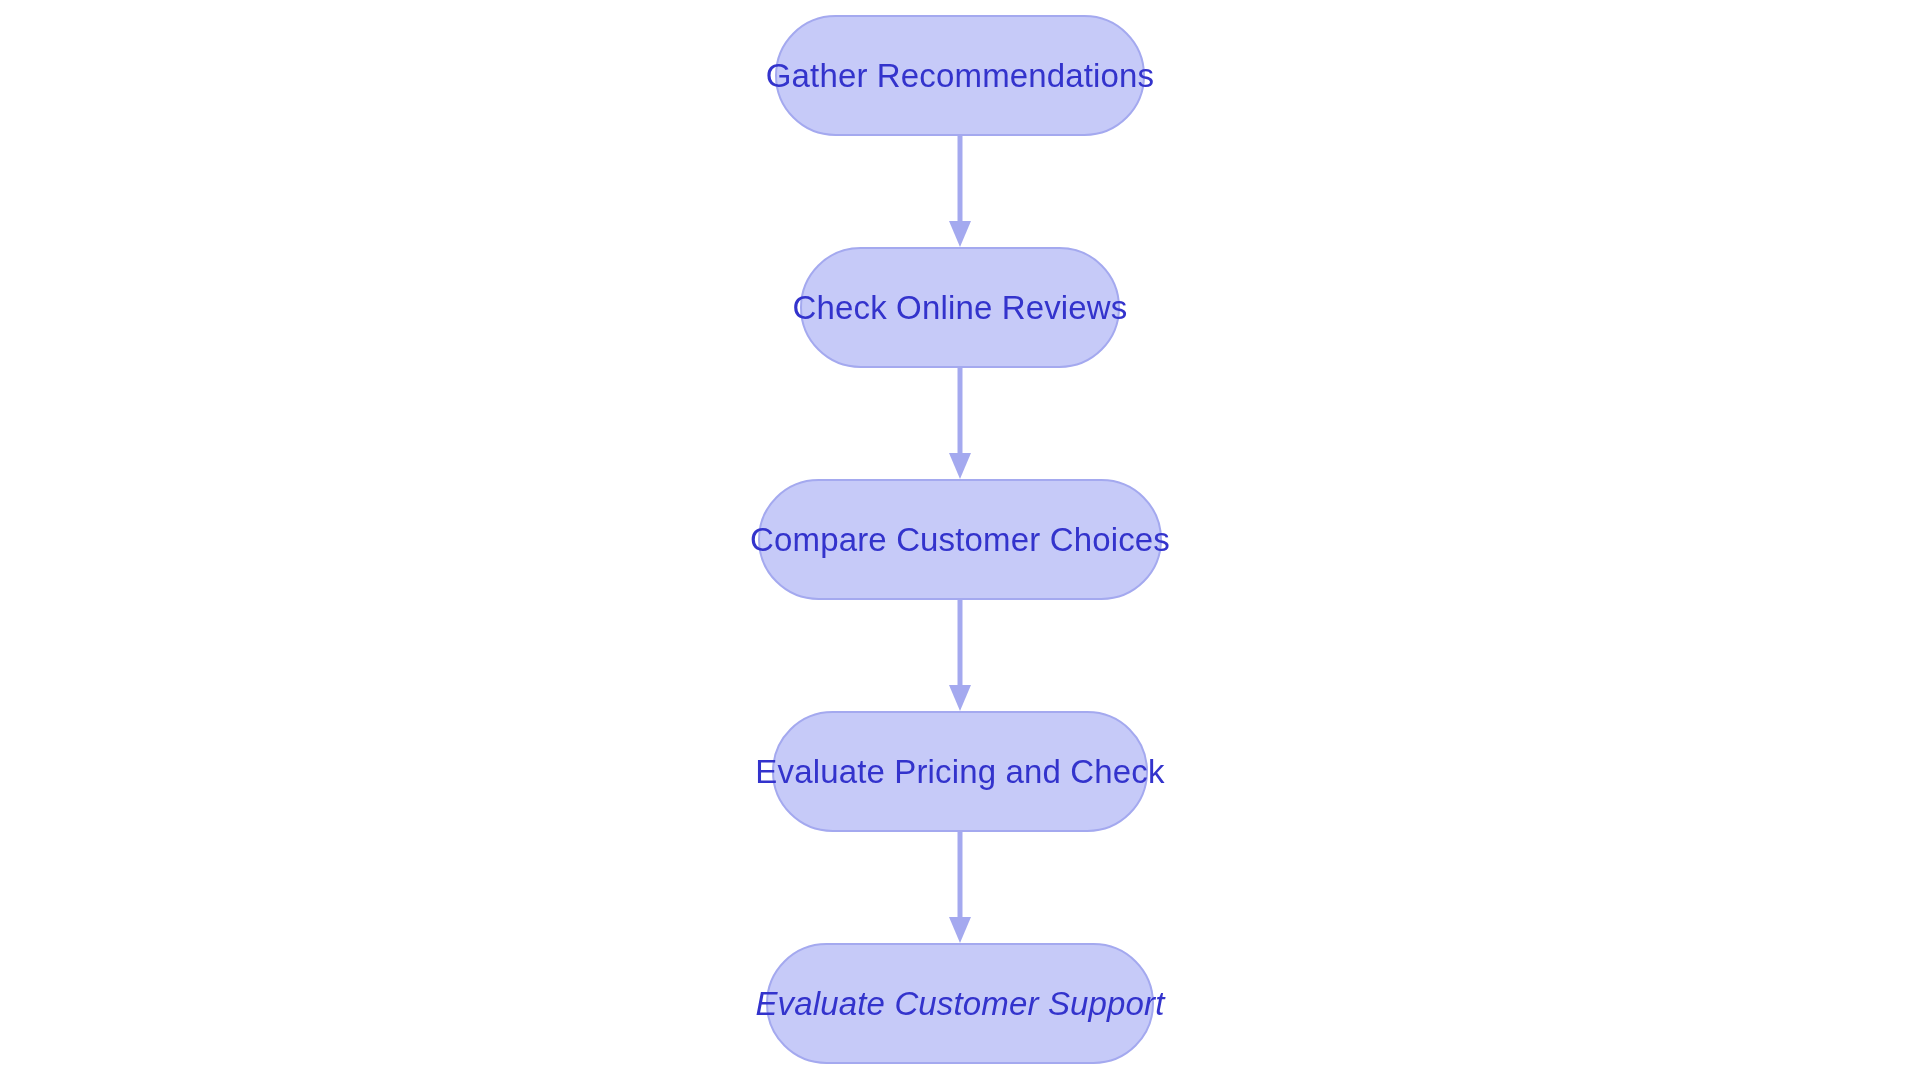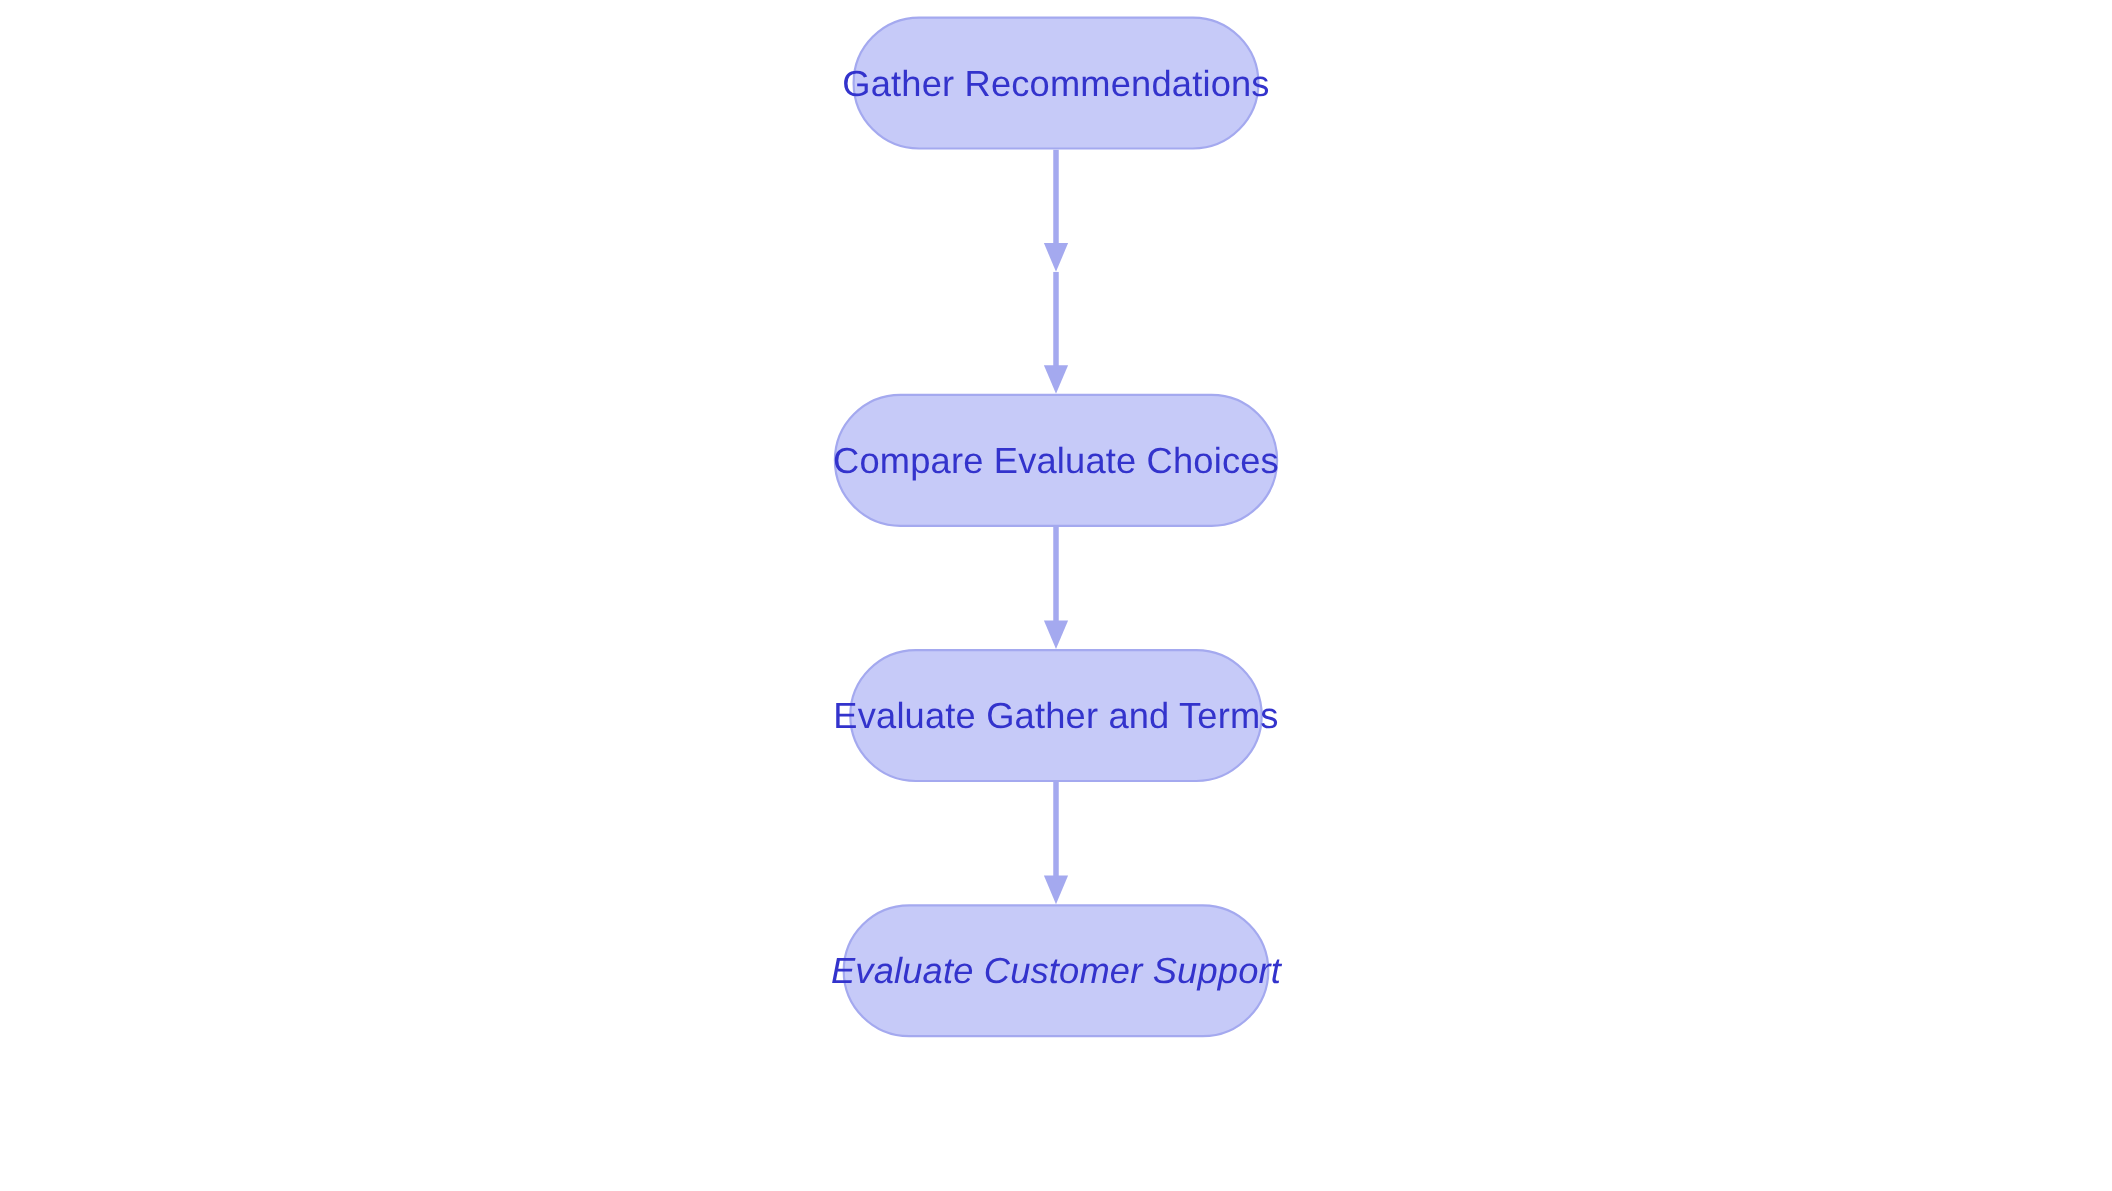--- a/index.html
+++ b/index.html
@@ -80,37 +80,40 @@
 
     <div class="flow-node node-w-0">
       <span class="flow-node-label">Gather Recommendations</span>
     </div>
 
     <svg class="flow-connector" viewBox="0 0 60 111">
       <line x1="30" y1="0" x2="30" y2="86" stroke="#a4a9ef" stroke-width="5"></line>
       <polygon points="19,85 41,85 30,111" fill="#a4a9ef"></polygon>
     </svg>
 
+    <div class="flow-node node-w-1">
+      <span class="flow-node-label">Check Online Reviews</span>
+    </div>
 
     <svg class="flow-connector" viewBox="0 0 60 111">
       <line x1="30" y1="0" x2="30" y2="86" stroke="#a4a9ef" stroke-width="5"></line>
       <polygon points="19,85 41,85 30,111" fill="#a4a9ef"></polygon>
     </svg>
 
     <div class="flow-node node-w-2">
-      <span class="flow-node-label">Compare Evaluate Choices</span>
+      <span class="flow-node-label">Compare Customer Choices</span>
     </div>
 
     <svg class="flow-connector" viewBox="0 0 60 111">
       <line x1="30" y1="0" x2="30" y2="86" stroke="#a4a9ef" stroke-width="5"></line>
       <polygon points="19,85 41,85 30,111" fill="#a4a9ef"></polygon>
     </svg>
 
     <div class="flow-node node-w-3">
-      <span class="flow-node-label">Evaluate Gather and Terms</span>
+      <span class="flow-node-label">Evaluate Pricing and Check</span>
     </div>
 
     <svg class="flow-connector" viewBox="0 0 60 111">
       <line x1="30" y1="0" x2="30" y2="86" stroke="#a4a9ef" stroke-width="5"></line>
       <polygon points="19,85 41,85 30,111" fill="#a4a9ef"></polygon>
     </svg>
 
     <div class="flow-node node-w-4">
       <span class="flow-node-label">Evaluate Customer Support</span>
     </div>

